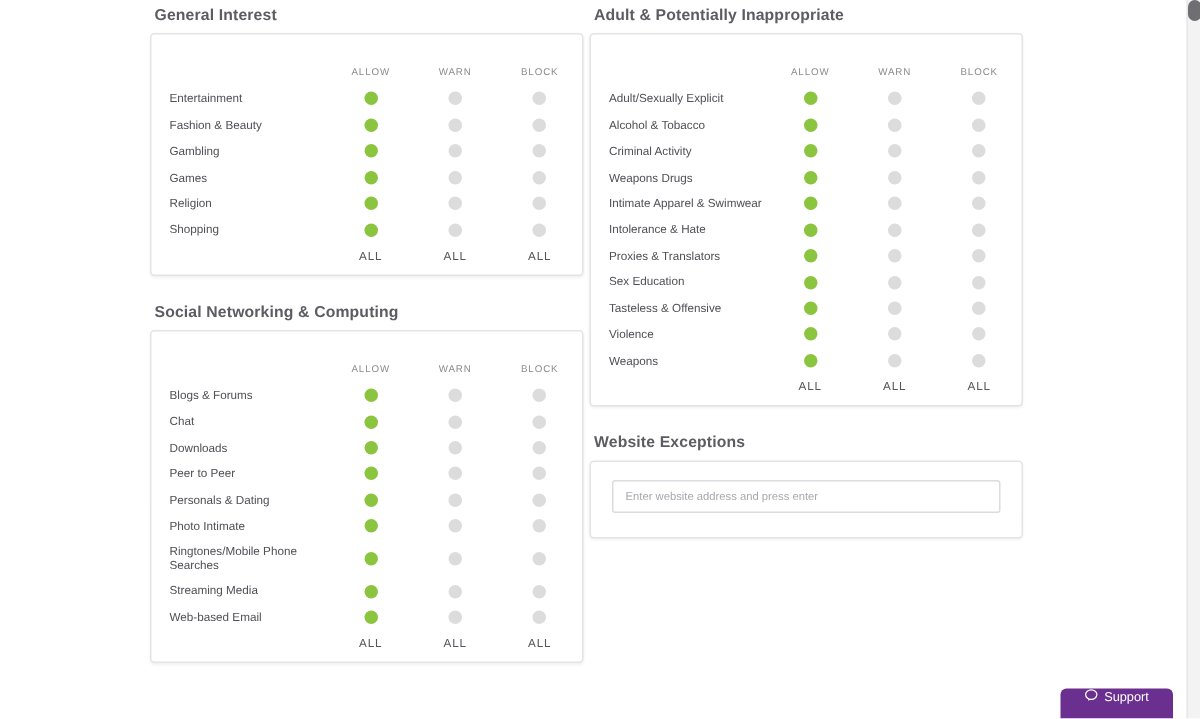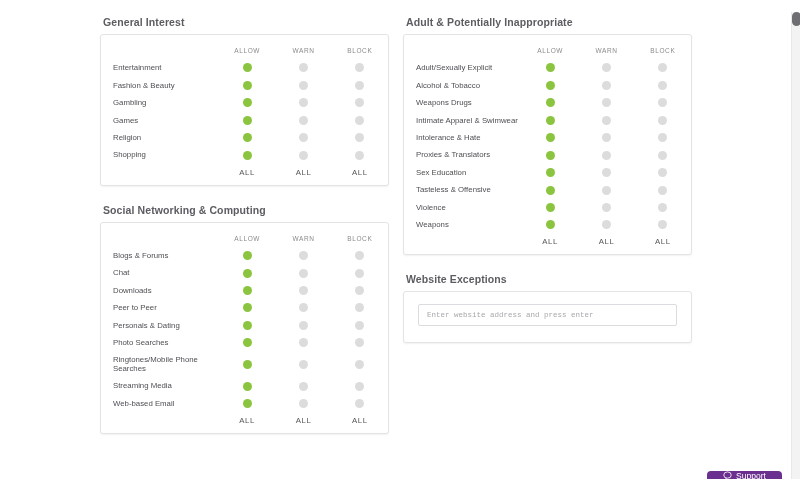--- a/index.html
+++ b/index.html
@@ -24,40 +24,39 @@
   }
   .scroll-thumb {
     position: absolute;
     top: 0; left: 0;
     width: 9px; height: 14px;
     background: #6f6f73;
     border-radius: 5px;
   }
   .columns {
     display: flex;
-    gap: 14px;
+    gap: 4px;
     padding: 0 18px 0 100px;
-    margin-top: 12px;
   }
   .col { width: 289px; }
   .col-right { width: 289px; }
 
   .section-title {
     font-size: 10.5px;
     color: #5c5c62;
     font-weight: bold;
     padding: 4px 0 6px 3px;
     letter-spacing: 0.1px;
   }
   .card {
     background: #ffffff;
     border: 1px solid #e4e4e6;
     border-radius: 3px;
     box-shadow: 0 1px 2px rgba(0,0,0,0.06);
-    padding: 8px 0 4px 0;
+    padding: 18px 0 4px 0;
     margin-bottom: 14px;
   }
   table.cats {
     width: 100%;
     border-collapse: collapse;
     table-layout: fixed;
   }
   table.cats th.label-col, table.cats td.label-col {
     width: 118px;
     text-align: left;
@@ -114,21 +113,21 @@
   .exceptions-input {
     display: block;
     width: 100%;
     height: 22px;
     border: 1px solid #dcdce0;
     border-radius: 2px;
     background: #fff;
     font-size: 7.5px;
     color: #8e8e94;
     padding: 0 8px;
-    font-family: Liberation Mono, monospace;
+    font-family: Liberation Sans, sans-serif;
   }
   .exceptions-input::placeholder { color: #a8a8ae; }
 
   .support-btn {
     position: absolute;
     right: 18px; bottom: 0;
     width: 75px; height: 20px;
     background: #6b2f8f;
     border-radius: 4px 4px 0 0;
     color: #ffffff;
@@ -244,21 +243,21 @@
                 <td><span class="radio"></span></td>
                 <td><span class="radio"></span></td>
               </tr>
               <tr>
                 <td class="label-col">Personals &amp; Dating</td>
                 <td><span class="radio on"></span></td>
                 <td><span class="radio"></span></td>
                 <td><span class="radio"></span></td>
               </tr>
               <tr>
-                <td class="label-col">Photo Searches</td>
+                <td class="label-col">Photo Intimate</td>
                 <td><span class="radio on"></span></td>
                 <td><span class="radio"></span></td>
                 <td><span class="radio"></span></td>
               </tr>
               <tr>
                 <td class="label-col">Ringtones/Mobile Phone Searches</td>
                 <td><span class="radio on"></span></td>
                 <td><span class="radio"></span></td>
                 <td><span class="radio"></span></td>
               </tr>
@@ -306,20 +305,26 @@
                 <td><span class="radio"></span></td>
                 <td><span class="radio"></span></td>
               </tr>
               <tr>
                 <td class="label-col">Alcohol &amp; Tobacco</td>
                 <td><span class="radio on"></span></td>
                 <td><span class="radio"></span></td>
                 <td><span class="radio"></span></td>
               </tr>
               <tr>
+                <td class="label-col">Criminal Activity</td>
+                <td><span class="radio on"></span></td>
+                <td><span class="radio"></span></td>
+                <td><span class="radio"></span></td>
+              </tr>
+              <tr>
                 <td class="label-col">Weapons Drugs</td>
                 <td><span class="radio on"></span></td>
                 <td><span class="radio"></span></td>
                 <td><span class="radio"></span></td>
               </tr>
               <tr>
                 <td class="label-col">Intimate Apparel &amp; Swimwear</td>
                 <td><span class="radio on"></span></td>
                 <td><span class="radio"></span></td>
                 <td><span class="radio"></span></td>

